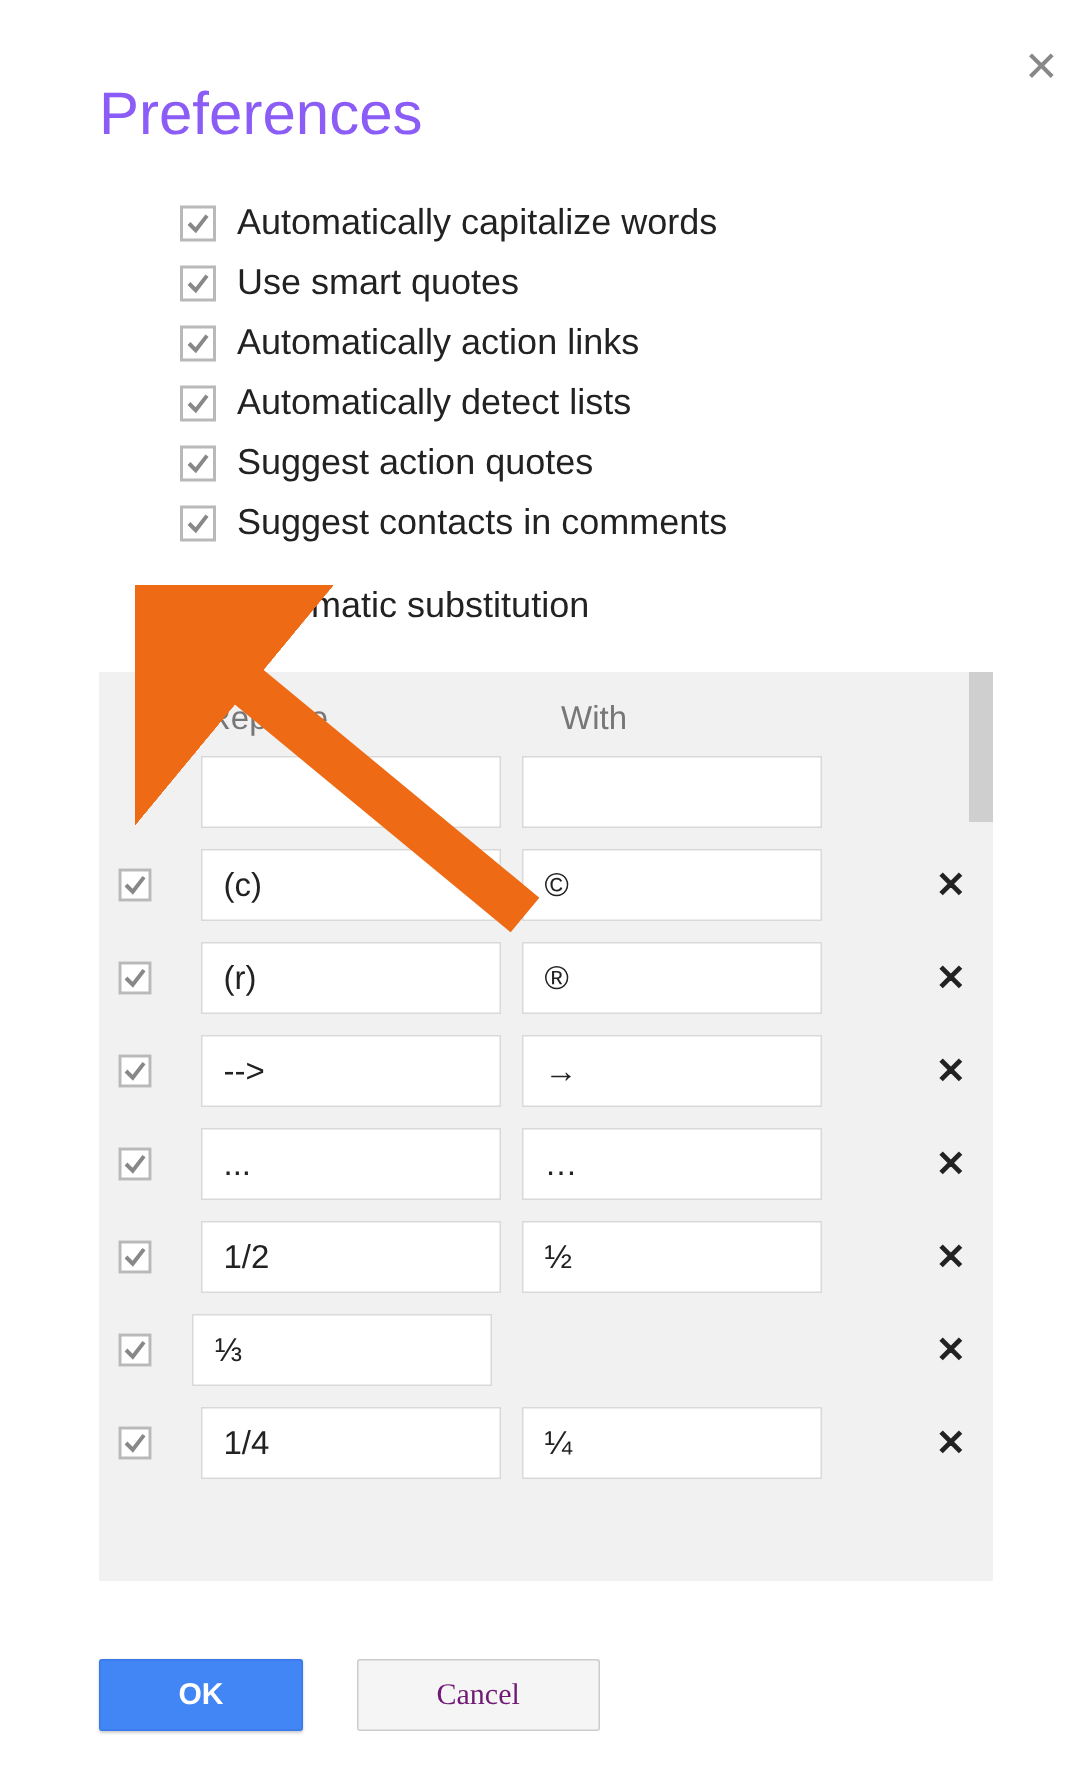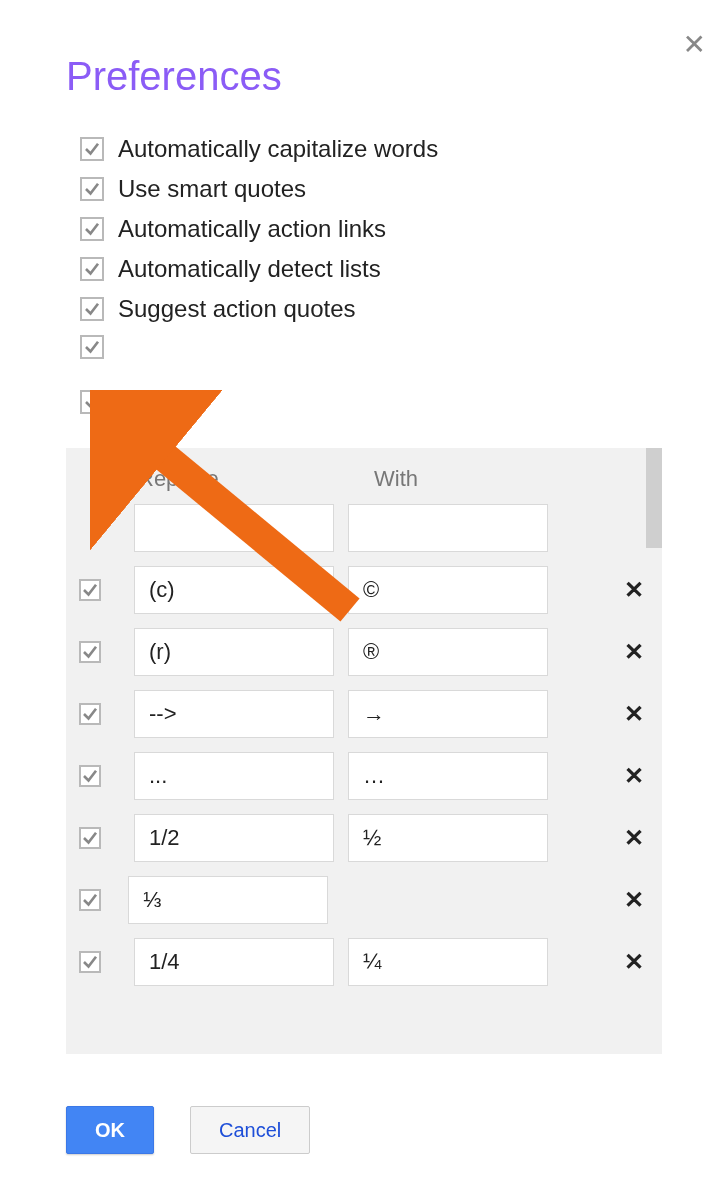--- a/index.html
+++ b/index.html
@@ -30,20 +30,21 @@
     }
     .options {
       position: absolute;
       top: 135px;
       left: 80px;
     }
     .option-row {
       display: flex;
       align-items: center;
       margin-bottom: 12px;
+      margin-left: 40px;
     }
     .checkbox {
       width: 24px;
       height: 24px;
       border: 2px solid #b9b9b9;
       background: #fff;
       display: flex;
       align-items: center;
       justify-content: center;
       margin-right: 14px;
@@ -123,39 +124,40 @@
     }
     .footer {
       position: absolute;
       bottom: 34px;
       left: 66px;
       display: flex;
       gap: 36px;
     }
     .btn {
       height: 48px;
-      padding: 0 28px;
+      padding: 0 52px;
       font-size: 20px;
       border: 1px solid #ccc;
       cursor: pointer;
       display: flex;
       align-items: center;
       justify-content: center;
       border-radius: 2px;
     }
     .btn-primary {
       background: #4285f4;
       color: #fff;
       border: 1px solid #3b78e7;
       font-weight: 700;
       box-shadow: 0 1px 2px rgba(0,0,0,0.2);
     }
     .btn-secondary {
       background: #f5f5f5;
-      color: #1d4ed8;
+      color: #701a75;
+      font-family: Liberation Serif, serif;
     }
     .arrow-overlay {
       position: absolute;
       pointer-events: none;
       z-index: 100;
     }
   </style>
 </head>
 <body>
 
@@ -203,30 +205,32 @@
         </svg>
     </div>
     <span class="option-label">Suggest action quotes</span>
   </div>
   <div class="option-row">
     <div class="checkbox">
       <svg viewBox="0 0 24 24">
           <path d="M4 12 L10 18 L20 5" stroke="#888" stroke-width="3.5" fill="none"></path>
         </svg>
     </div>
+    <span class="option-label">Suggest contacts in comments</span>
   </div>
 </div>
 
 <div class="auto-sub-section">
   <div class="option-row">
     <div class="checkbox">
       <svg viewBox="0 0 24 24">
           <path d="M4 12 L10 18 L20 5" stroke="#888" stroke-width="3.5" fill="none"></path>
         </svg>
     </div>
+    <span class="option-label">Automatic substitution</span>
   </div>
 </div>
 
 <div class="sub-panel">
   <div class="scroll-track"></div>
   <div class="sub-header">
     <div class="sub-header-replace">Replace</div>
     <div class="sub-header-with">With</div>
   </div>
 

